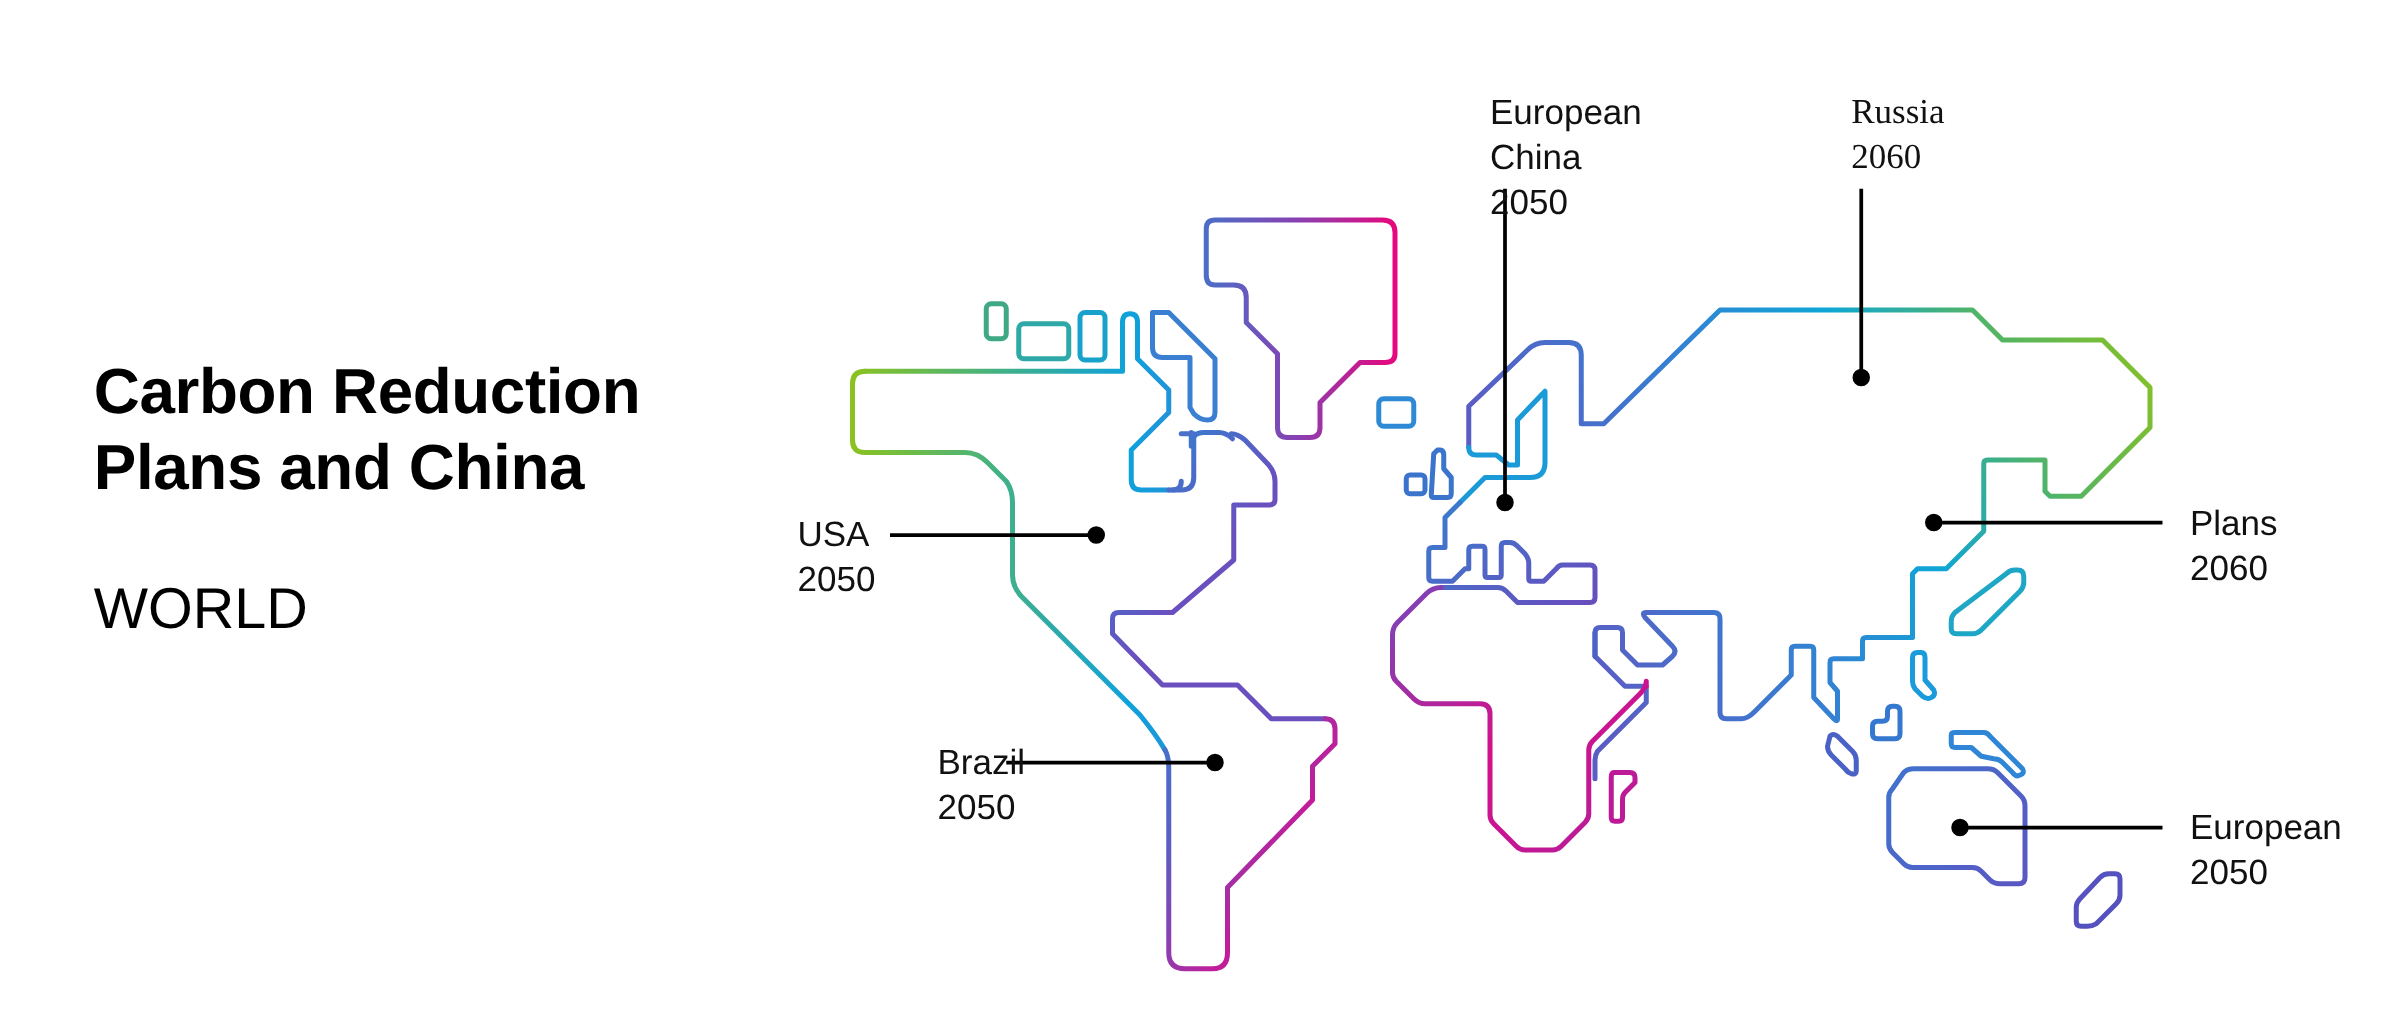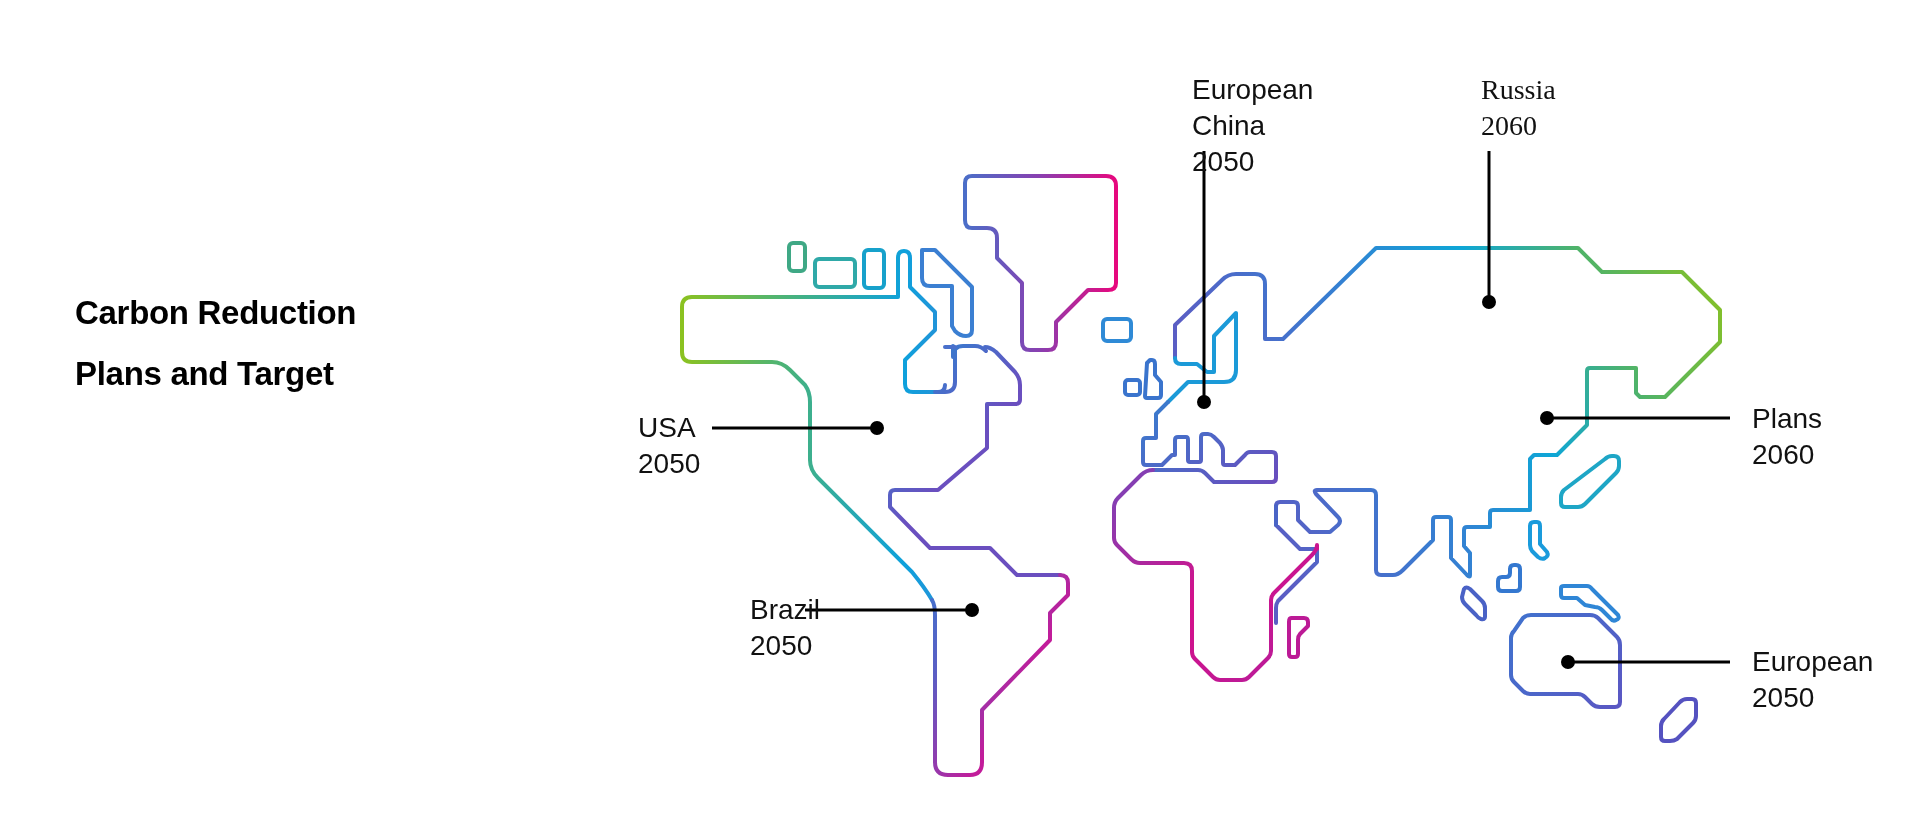--- a/index.html
+++ b/index.html
@@ -1,34 +1,35 @@
 <!DOCTYPE html>
 <html><head>
 <meta charset="utf-8">
 <style>
   html, body { margin: 0; padding: 0; background: #ffffff; }
   body { width: 1920px; height: 826px; position: relative; overflow: hidden;
          font-family: "Liberation Sans", sans-serif; color: #000; }
   .title-block { position: absolute; left: 75px; top: 282px; }
-  .title { font-weight: bold; font-size: 33px; line-height: 61px; margin: 0; letter-spacing: -0.3px; }
+  .title { font-weight: bold; font-size: 51px; line-height: 61px; margin: 0; letter-spacing: -0.3px; }
   .subtitle { font-weight: normal; font-size: 46px; line-height: 60px; margin-top: 52px; }
   .title span, .subtitle span { display: block; }
   svg.map { position: absolute; left: 0; top: 0; }
   .lbl { position: absolute; font-size: 28px; line-height: 36px; color: #111; }
   .lbl span { display: block; }
 </style>
 </head>
 <body>
 
 <div class="title-block">
   <h1 class="title">
     <span>Carbon Reduction</span>
-    <span>Plans and Target</span>
+    <span>Plans and China</span>
   </h1>
   <div class="subtitle">
+    <span>WORLD</span>
   </div>
 </div>
 
 <svg class="map" width="1920" height="826" viewBox="0 0 1920 826">
   <defs>
     <linearGradient id="mapGrad" gradientUnits="userSpaceOnUse" x1="680" y1="300" x2="1720" y2="600">
       <stop offset="0" stop-color="#8cc21f"></stop>
       <stop offset="0.12" stop-color="#3fb08a"></stop>
       <stop offset="0.28" stop-color="#0ea1dc"></stop>
       <stop offset="0.45" stop-color="#4b6ec8"></stop>

